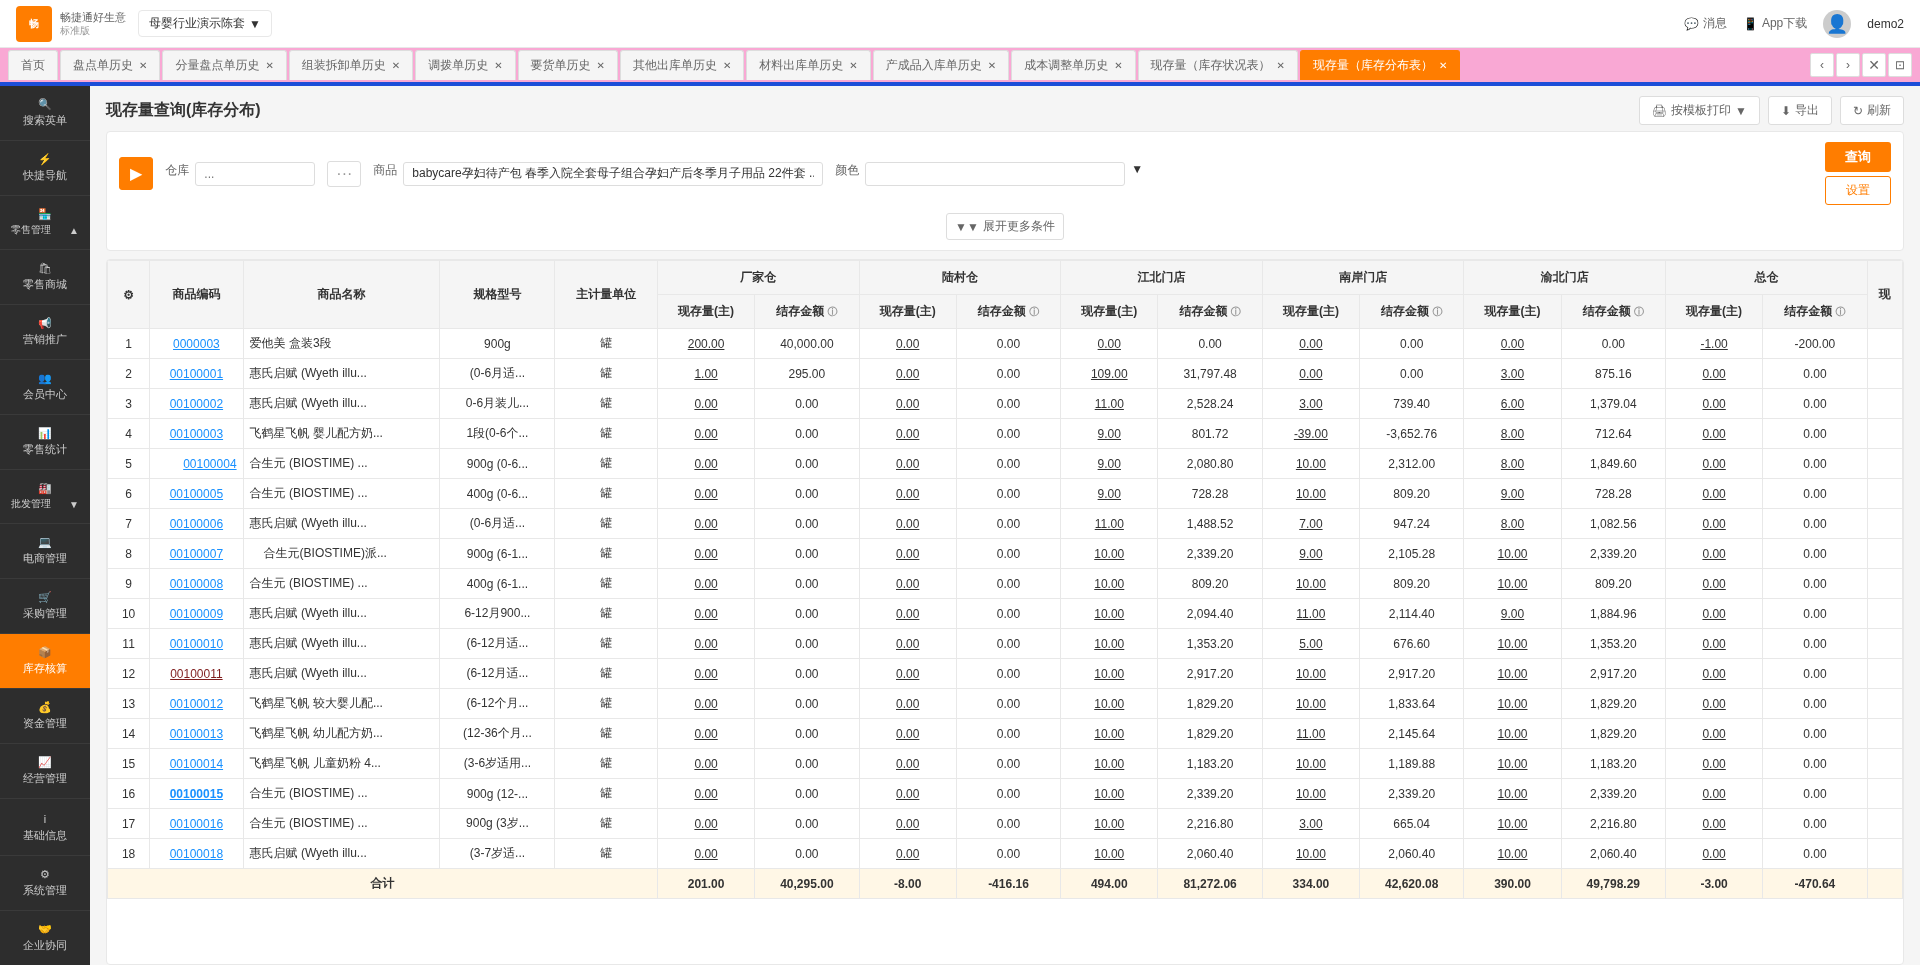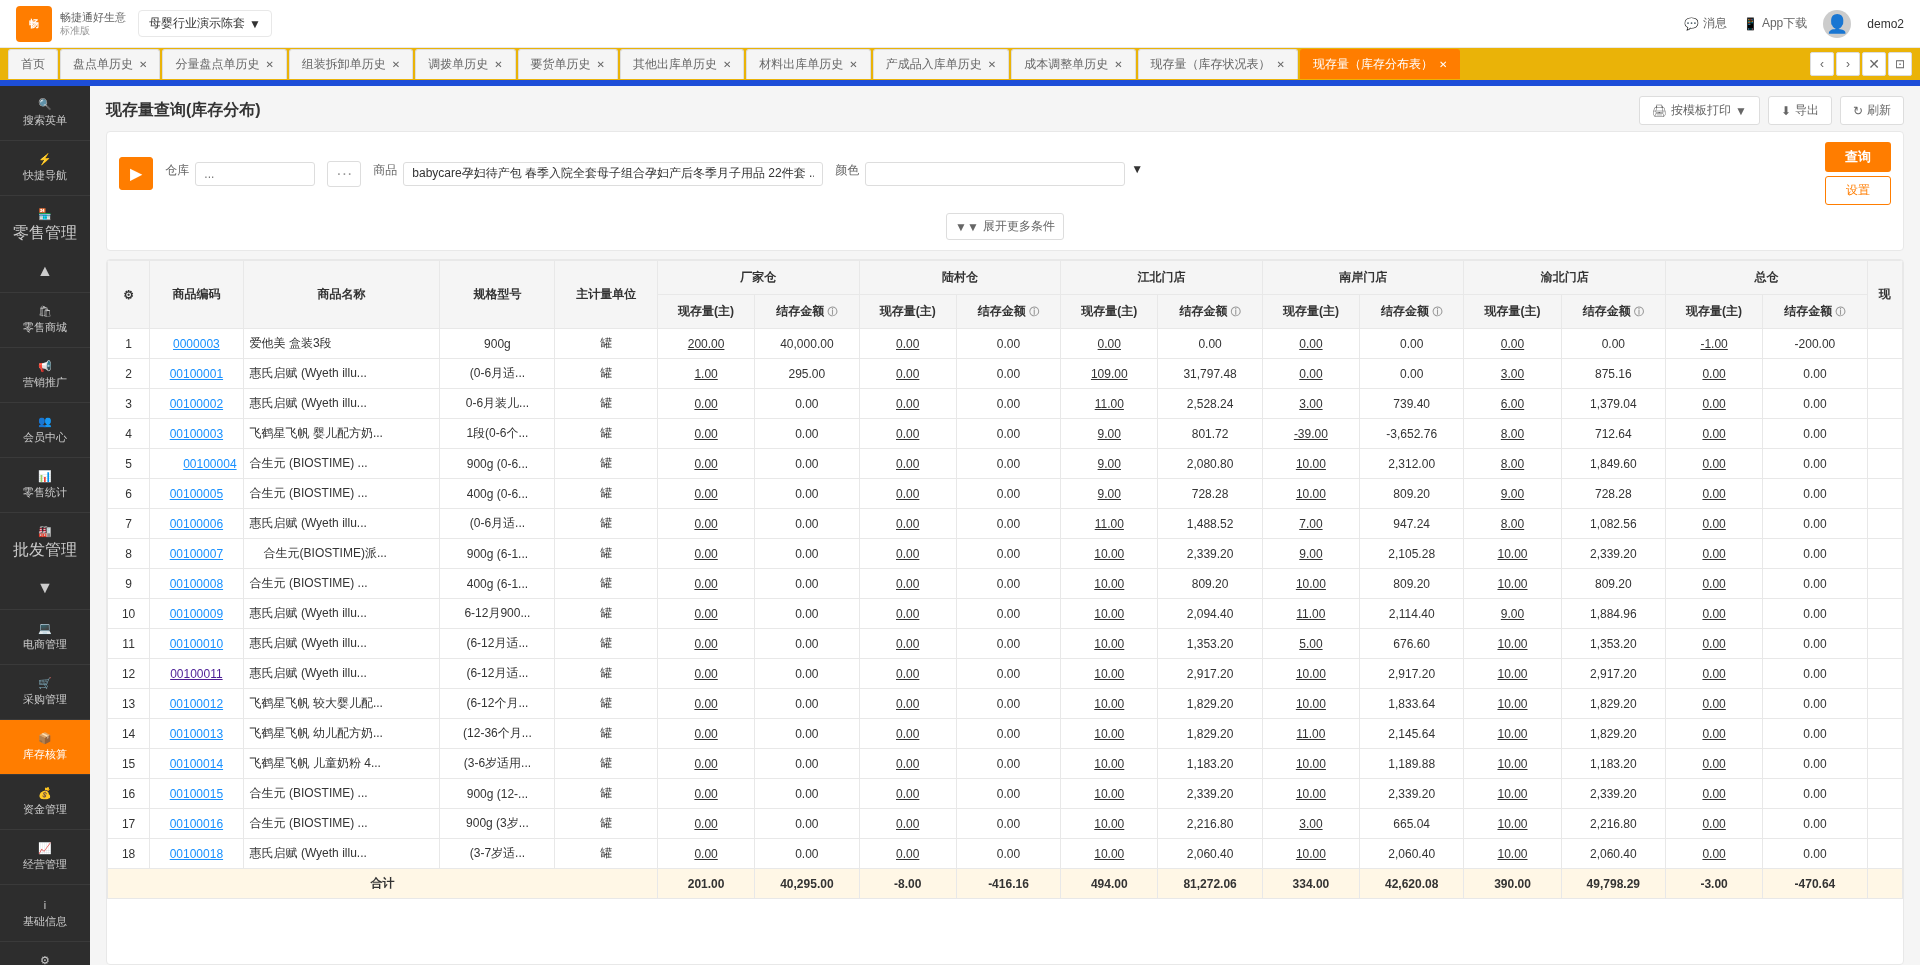--- a/index.html
+++ b/index.html
@@ -10,40 +10,40 @@
     .topbar-left { display: flex; align-items: center; gap: 12px; }
     .logo-area { display: flex; align-items: center; gap: 8px; }
     .logo-icon { width: 36px; height: 36px; background: #ff7d00; border-radius: 4px; display: flex; align-items: center; justify-content: center; color: #fff; font-size: 10px; font-weight: bold; }
     .logo-text { font-size: 11px; color: #666; line-height: 1.3; }
     .industry-selector { display: flex; align-items: center; gap: 4px; padding: 4px 10px; border: 1px solid #e8e8e8; border-radius: 4px; cursor: pointer; font-size: 12px; color: #333; }
     .topbar-right { display: flex; align-items: center; gap: 16px; }
     .topbar-action { display: flex; align-items: center; gap: 4px; color: #666; cursor: pointer; font-size: 12px; }
     .avatar { width: 28px; height: 28px; border-radius: 50%; background: #ccc; overflow: hidden; display: flex; align-items: center; justify-content: center; }
 
     
-    .tabbar { height: 38px; background: #eab308; display: flex; align-items: center; padding: 0 8px; border-bottom: 6px solid #1d4ed8; overflow-x: auto; white-space: nowrap; gap: 2px; }
+    .tabbar { height: 38px; background: #f9a8d4; display: flex; align-items: center; padding: 0 8px; border-bottom: 4px solid #1d4ed8; overflow-x: auto; white-space: nowrap; gap: 2px; }
     .tabbar::-webkit-scrollbar { height: 0; }
     .tab-item { display: inline-flex; align-items: center; gap: 4px; padding: 6px 12px; font-size: 12px; cursor: pointer; border-radius: 3px 3px 0 0; color: #666; border: 1px solid transparent; border-bottom: none; white-space: nowrap; }
     .tab-item.active { background: #ff7d00; color: #fff; border-color: #ff7d00; }
     .tab-item.inactive { background: #f5f5f5; border-color: #ddd; }
     .tab-close { font-size: 10px; color: inherit; margin-left: 2px; }
     .tab-nav-btn { width: 24px; height: 24px; border: 1px solid #ddd; background: #fff; cursor: pointer; display: flex; align-items: center; justify-content: center; font-size: 12px; color: #666; border-radius: 2px; flex-shrink: 0; }
     .tab-close-all { width: 24px; height: 24px; border: 1px solid #ddd; background: #fff; cursor: pointer; display: flex; align-items: center; justify-content: center; font-size: 14px; color: #666; border-radius: 2px; flex-shrink: 0; }
     .tab-nav-group { display: flex; gap: 2px; margin-left: auto; flex-shrink: 0; }
 
     
     .main-layout { display: flex; height: calc(965px - 48px - 38px); }
 
     
     .sidebar { width: 90px; background: #2d2d2d; display: flex; flex-direction: column; flex-shrink: 0; overflow-y: auto; }
     .sidebar::-webkit-scrollbar { width: 0; }
     .sidebar-item { padding: 12px 4px; text-align: center; cursor: pointer; color: #ccc; font-size: 11px; border-bottom: 1px solid #3a3a3a; }
     .sidebar-item.active { background: #ff7d00; color: #fff; }
     .sidebar-item-label { margin-top: 2px; }
-    .sidebar-expand { display: flex; align-items: center; gap: 18px; justify-content: center; font-size: 16px; flex-direction: column; }
+    .sidebar-expand { display: flex; align-items: center; gap: 18px; justify-content: center; font-size: 10px; }
 
     
     .content-area { flex: 1; overflow: hidden; display: flex; flex-direction: column; background: #f5f5f5; }
 
     
     .page-header { padding: 10px 16px 6px; display: flex; align-items: center; justify-content: space-between; background: #f5f5f5; }
     .page-title { font-size: 16px; font-weight: bold; color: #333; }
     .header-actions { display: flex; gap: 8px; align-items: center; }
     .btn-action { display: flex; align-items: center; gap: 4px; padding: 5px 12px; border: 1px solid #ddd; background: #fff; border-radius: 3px; cursor: pointer; font-size: 12px; color: #666; }
 
@@ -543,21 +543,21 @@
     <td class="underline ">5.00</td>
     <td class="">676.60</td>
     <td class="underline ">10.00</td>
     <td class="">1,353.20</td>
     <td class="underline ">0.00</td>
     <td class="">0.00</td>
     <td></td>
   </tr>
             <tr>
     <td>12</td>
-    <td class="underline" style="color:#4c1d95;">00100011</td>
+    <td class="underline" style="color:#7f1d1d;">00100011</td>
     <td style="text-align:left;max-width:140px;overflow:hidden;text-overflow:ellipsis;">惠氏启赋 (Wyeth illu...</td>
     <td>(6-12月适...</td>
     <td>罐</td>
     <td class="underline ">0.00</td>
     <td class="">0.00</td>
     <td class="underline ">0.00</td>
     <td class="">0.00</td>
     <td class="underline ">10.00</td>
     <td class="">2,917.20</td>
     <td class="underline ">10.00</td>
@@ -623,21 +623,21 @@
     <td class="underline ">10.00</td>
     <td class="">1,189.88</td>
     <td class="underline ">10.00</td>
     <td class="">1,183.20</td>
     <td class="underline ">0.00</td>
     <td class="">0.00</td>
     <td></td>
   </tr>
             <tr>
     <td>16</td>
-    <td class="underline" style="color:#1890ff;">00100015</td>
+    <td class="underline" style="color:#1890ff;font-weight:bold;">00100015</td>
     <td style="text-align:left;max-width:140px;overflow:hidden;text-overflow:ellipsis;">合生元 (BIOSTIME) ...</td>
     <td>900g (12-...</td>
     <td>罐</td>
     <td class="underline ">0.00</td>
     <td class="">0.00</td>
     <td class="underline ">0.00</td>
     <td class="">0.00</td>
     <td class="underline ">10.00</td>
     <td class="">2,339.20</td>
     <td class="underline ">10.00</td>

